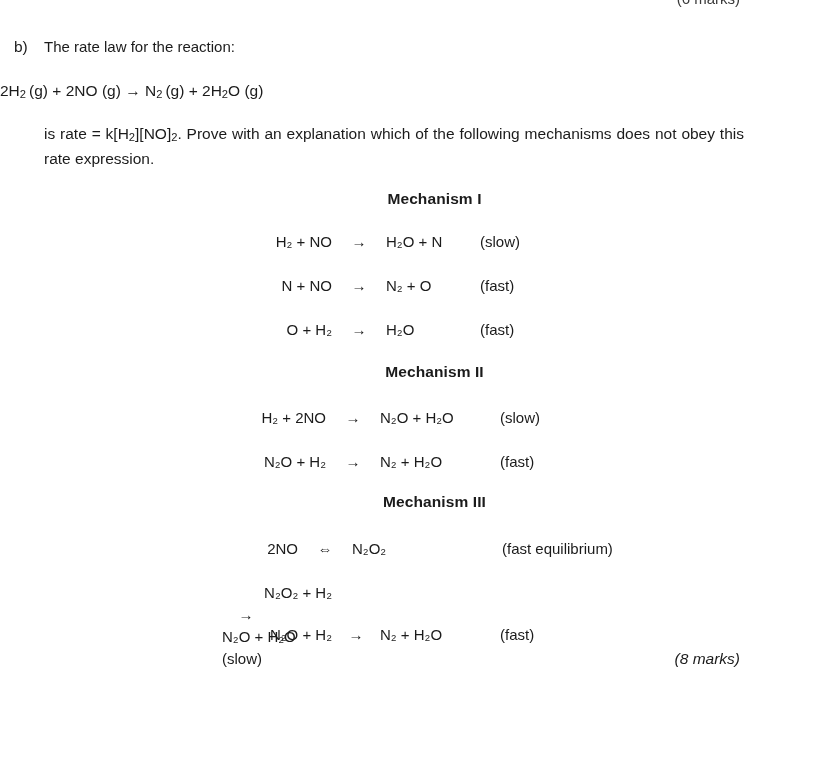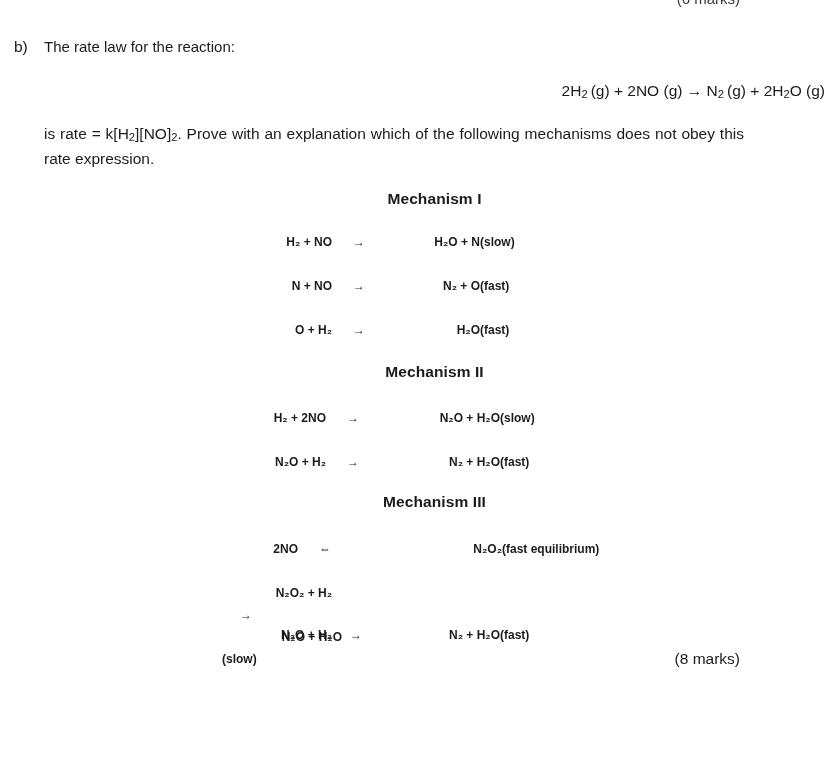--- a/index.html
+++ b/index.html
@@ -49,23 +49,23 @@
   }
   .qpart .qtext {
     font-size: 15px;
     line-height: 22px;
   }
 
   
   .main-eq {
     position: absolute;
     left: 0;
-    right: 0;
+    right: 16px;
     top: 80px;
-    text-align: right;
+    text-align: left;
     font-size: 15.5px;
     line-height: 22px;
   }
   .main-eq .gap { display: inline-block; width: 3px; }
 
   
   .ratepara {
     position: absolute;
     left: 44px;
     top: 123px;
@@ -86,30 +86,29 @@
     letter-spacing: 0.1px;
     padding-left: 44px;
   }
   .mech-head.m1 { top: 190px; }
   .mech-head.m2 { top: 363px; }
   .mech-head.m3 { top: 493px; }
 
   
   .eqrow {
     position: absolute;
-    font-size: 12px;
+    font-size: 15px;
     line-height: 22px;
     white-space: nowrap;
     display: flex;
     align-items: baseline;
-    font-weight: bold;
   }
   .eqrow .lhs  { display: inline-block; text-align: right; }
   .eqrow .arr  { display: inline-block; text-align: center; }
-  .eqrow .rhs  { display: inline-block; text-align: right; }
+  .eqrow .rhs  { display: inline-block; text-align: left; }
   .eqrow .spd  { display: inline-block; text-align: right; }
 
   sub { font-size: 0.72em; vertical-align: -0.22em; }
 
   
   #m1r1 { left: 248px; top: 231px; }
   #m1r2 { left: 248px; top: 275px; }
   #m1r3 { left: 248px; top: 319px; }
   #m1r1 .lhs, #m1r2 .lhs, #m1r3 .lhs { width: 84px; }
   #m1r1 .arr, #m1r2 .arr, #m1r3 .arr { width: 54px; }
@@ -133,20 +132,21 @@
   #m3r2 .arr, #m3r3 .arr { width: 48px; }
   #m3r2 .rhs, #m3r3 .rhs { width: 120px; }
 
   
   .bottom-marks {
     position: absolute;
     top: 650px;
     right: 85px;
     font-size: 15.5px;
     white-space: nowrap;
+    font-style: italic;
   }
 
   
   .footer {
     position: absolute;
     left: 259px;
     top: 739px;
     font-size: 15.5px;
     font-weight: bold;
     letter-spacing: 0.3px;

